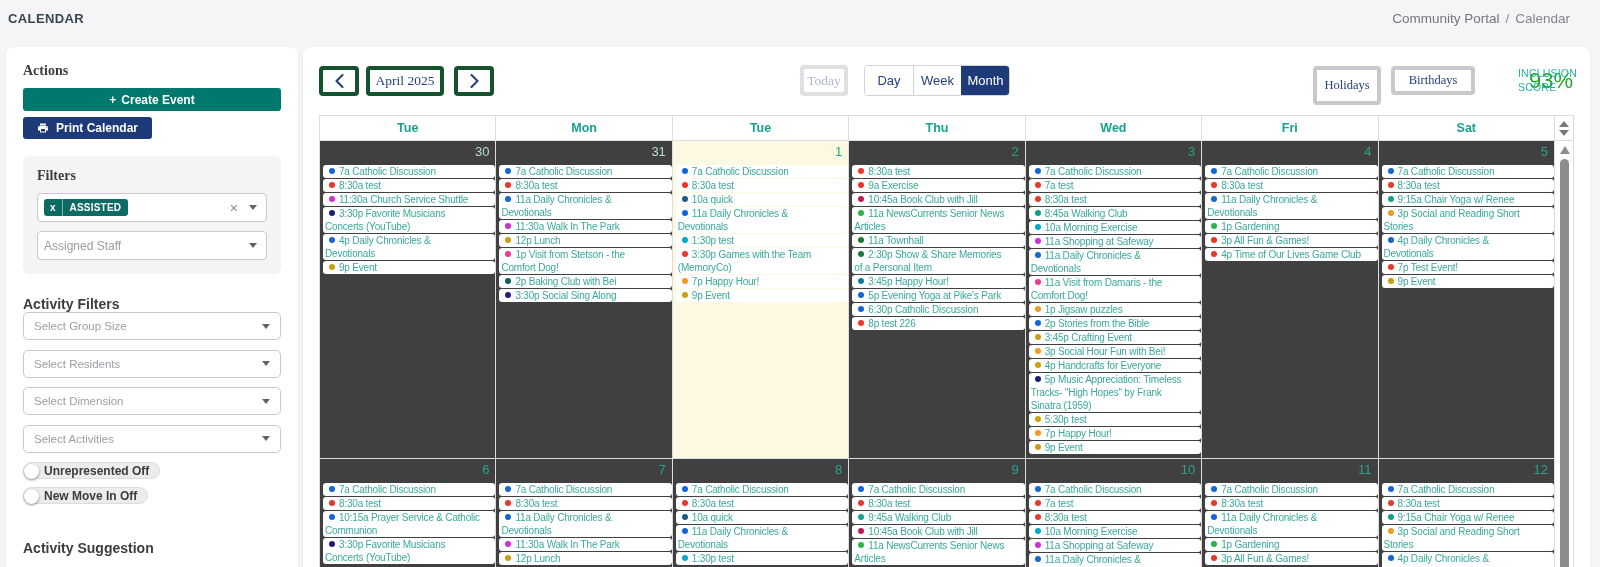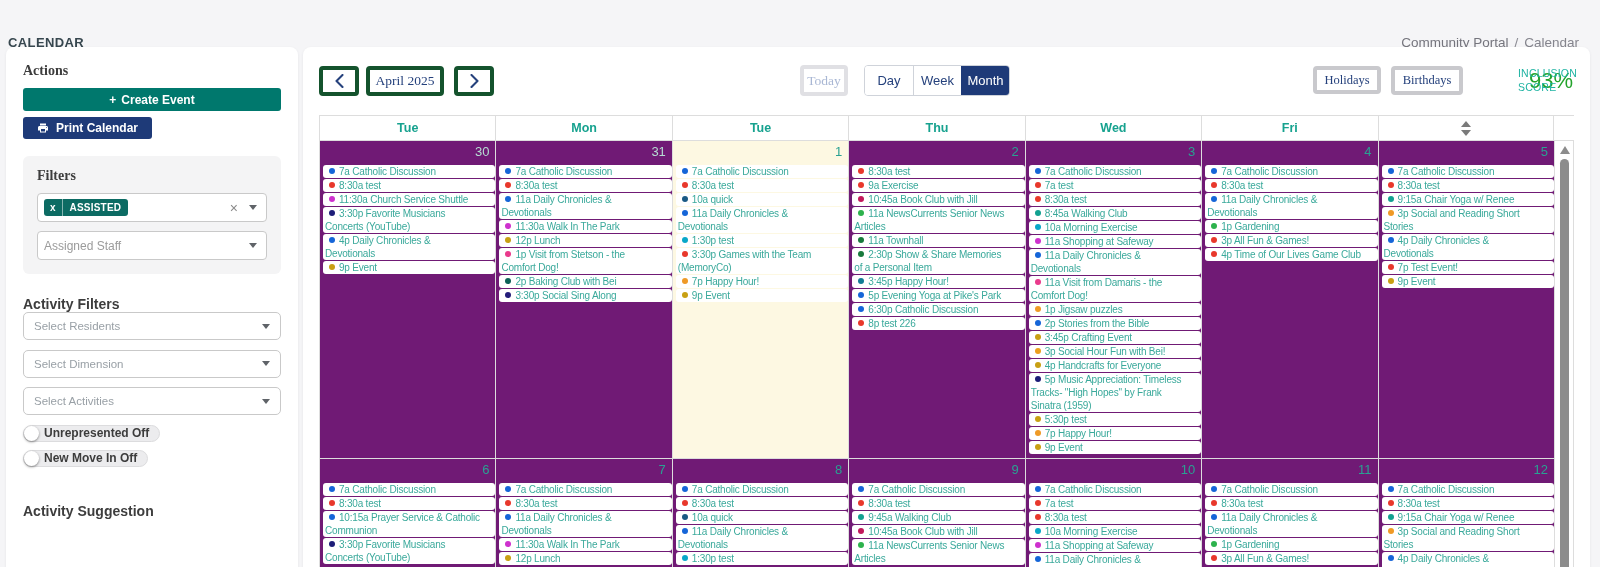--- a/index.html
+++ b/index.html
@@ -1,20 +1,20 @@
 <!DOCTYPE html>
 <html style="--teal-btn: #00786d; --navy-btn: #1e3a78; --navy-text: #25417c; --chip: #0c6b63; --teal-head: #17a28f; --teal-num: #2aa192; --teal-event: #3aa99b; --score-green: #23a32b; --score-teal: #1fb3a2;"><head>
 <meta charset="utf-8">
 <style>
   * { margin:0; padding:0; box-sizing:border-box; }
   html,body { width:1600px; height:567px; overflow:hidden; }
   body { background:#f5f5f7; font-family:"Liberation Sans", sans-serif; position:relative; }
 
   
-  .topbar { position:absolute; left:0; top:0; right:7px; height:40px;margin-top:24px; }
+  .topbar { position:absolute; left:0; top:0; right:16px; height:40px; }
   .page-title { position:absolute; left:8px; top:11px; font-size:13px; font-weight:bold; color:#37474f; letter-spacing:.4px; }
   .crumbs { position:absolute; right:14px; top:11px; font-size:13.5px; color:#75757d; }
   .crumbs .sep { margin:0 6px; color:#8a8a92; }
   .crumbs .last { color:#85858d; }
 
   
   .card { position:absolute; top:47px; background:#fff; border-radius:8px; box-shadow:0 1px 3px rgba(40,40,60,.08); }
   .sidebar { left:6px; width:292px; height:640px; padding:16px 17px; }
   .main { left:303px; width:1287px; height:640px; }
 
@@ -48,36 +48,36 @@
   .tb-btn { position:absolute; background:#fff; border:4px solid #14532d; border-radius:4px; color:var(--navy-text);
     font-family:Liberation Serif, serif; font-size:13.5px; display:flex; align-items:center; justify-content:center; cursor:pointer; }
   .nav-prev { left:16px; top:19px; width:40px; height:30px; }
   .nav-title { left:63px; top:19px; width:78px; height:30px; }
   .nav-next { left:151px; top:19px; width:40px; height:30px; }
   .btn-today { left:497px; top:18px; width:48px; height:31px; border-color:#e0e0e4; color:#a9b7d4; }
   .seg { position:absolute; left:561px; top:18px; height:31px; display:flex; border:1px solid #cfd3da; border-radius:4px; overflow:hidden; }
   .seg button { width:48px; min-width:47px; border:0; background:#fff; color:var(--navy-text); font-family:inherit; font-size:13px; cursor:pointer; }
   .seg button + button { border-left:1px solid #cfd3da; }
   .seg button.active { background:var(--navy-btn); color:#fff; border-left-color:var(--navy-btn); }
-  .btn-holidays { left:1010px; top:19px; width:68px; height:28px; font-size:12.5px; border-color:#c9c9cd; }
-  .btn-birthdays { left:1088px; top:19px; width:72px; height:29px; font-size:12.5px; border-color:#c9c9cd; }
+  .btn-holidays { left:1010px; top:19px; width:68px; height:39px; font-size:12.5px; border-color:#c9c9cd; }
+  .btn-birthdays { left:1088px; top:19px; width:84px; height:29px; font-size:12.5px; border-color:#c9c9cd; }
   .score { position:absolute; left:1226px; top:21px; font-size:22px; color:var(--score-green); }
   .score-label { position:absolute; left:1215px; top:20px; font-size:10.5px; font-weight:normal; color:var(--score-teal); line-height:13.5px; letter-spacing:.2px; }
 
   
   .cal { position:absolute; left:16px; top:68px; width:1255px; }
   .cal-head { display:grid; grid-template-columns:repeat(7,1fr) 20px; border-top:1px solid #ddd; border-bottom:1px solid #ddd; background:#fff; }
   .hc { height:24px; border-left:1px solid #ddd; display:flex; align-items:center; justify-content:center;
     font-size:12.5px; font-weight:bold; color:var(--teal-head); }
   .hc.fill { border-right:1px solid #ddd; flex-direction:column; gap:3px; }
   .tri-up { width:0; height:0; border-left:5px solid transparent; border-right:5px solid transparent; border-bottom:6.5px solid #7a7a7a; }
   .tri-down { width:0; height:0; border-left:5px solid transparent; border-right:5px solid transparent; border-top:6.5px solid #7a7a7a; }
   .cal-body { position:relative; }
   .row { display:grid; grid-template-columns:repeat(7,1fr) 20px; }
-  .dc { border-left:1px solid #ddd; border-bottom:1px solid #ddd; background:#701a75; padding:4px 0 3px; }
+  .dc { border-left:1px solid #ddd; border-bottom:1px solid #ddd; background:#404040; padding:4px 0 3px; }
   .dc.today { background:#fdf8e2; }
   .rfill { border-left:1px solid #ddd; border-right:1px solid #ddd; background:#fff; }
   .num { text-align:right; font-size:13px; line-height:13px; margin:0 6px 7px 0; color:var(--teal-num); }
   .dc.muted .num { color:#b6ddd3; }
   .ev { margin:0 0 1px 3px; padding:0 14px 0 2px; background:#fff; border-radius:3px;
     font-size:10px; letter-spacing:-.2px; line-height:13px; color:var(--teal-event); }
   .dot { display:inline-block; width:6px; height:6px; border-radius:50%; margin:0 4px; vertical-align:1px; }
   
   .sb-up { position:absolute; right:4.5px; top:5px; width:0; height:0; border-left:5.5px solid transparent; border-right:5.5px solid transparent; border-bottom:8px solid #8c8c8c; }
   .sb-thumb { position:absolute; right:5.5px; top:18px; width:9px; height:440px; background:#8c8c8c; border-radius:4.5px; }
@@ -118,20 +118,24 @@
     </div>
     <div class="combo">
       <span class="ph">Assigned Staff</span>
       <span class="spacer"></span>
       <span class="caret"></span>
     </div>
   </div>
 
   <div class="sb-h2">Activity Filters</div>
   <div id="selects">
+      <div class="select">
+    <span class="ph">Select Group Size</span>
+    <span class="caret"></span>
+  </div>
       <div class="select">
     <span class="ph">Select Residents</span>
     <span class="caret"></span>
   </div>
       <div class="select">
     <span class="ph">Select Dimension</span>
     <span class="caret"></span>
   </div>
       <div class="select">
     <span class="ph">Select Activities</span>
@@ -178,20 +182,21 @@
   </div>
 
   <div class="cal">
     <div class="cal-head" id="calHead">
         <div class="hc">Tue</div>
         <div class="hc">Mon</div>
         <div class="hc">Tue</div>
         <div class="hc">Thu</div>
         <div class="hc">Wed</div>
         <div class="hc">Fri</div>
+        <div class="hc">Sat</div>
         <div class="hc fill">
           <span class="tri-up"></span>
           <span class="tri-down"></span>
         </div>
       </div>
     <div class="cal-body" id="calBody">
       <div class="sb-up"></div>
       <div class="sb-thumb"></div>
     <div class="row">
           <div class="dc muted">

